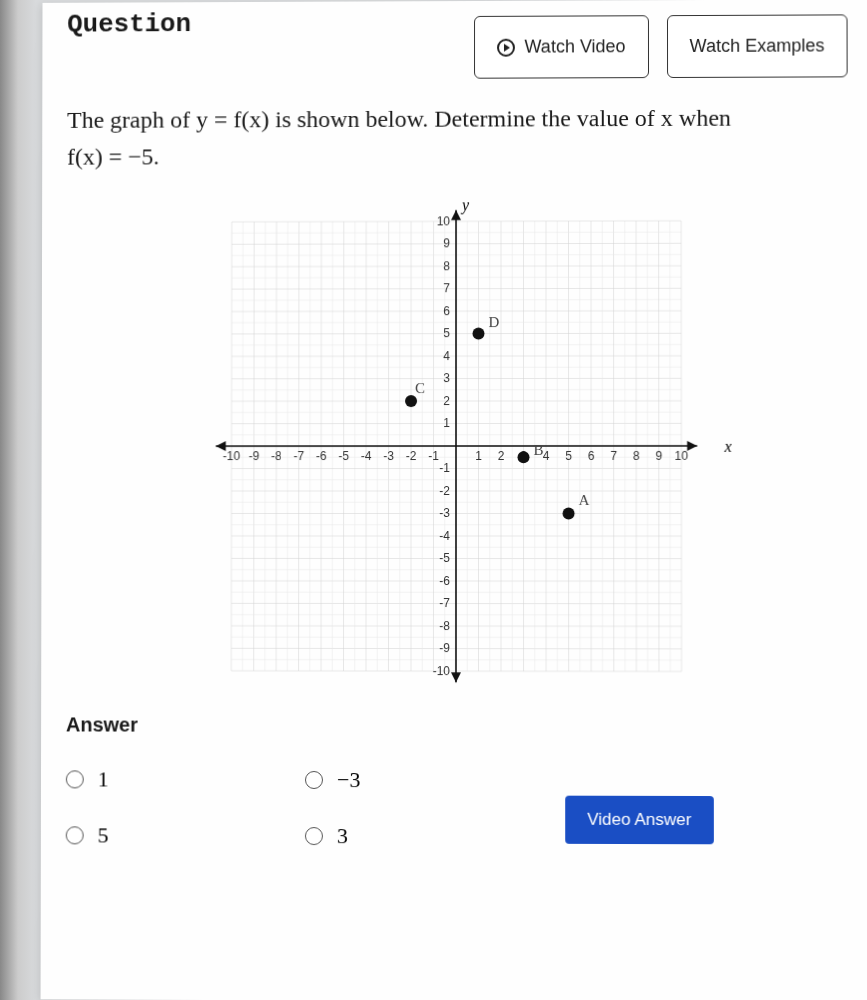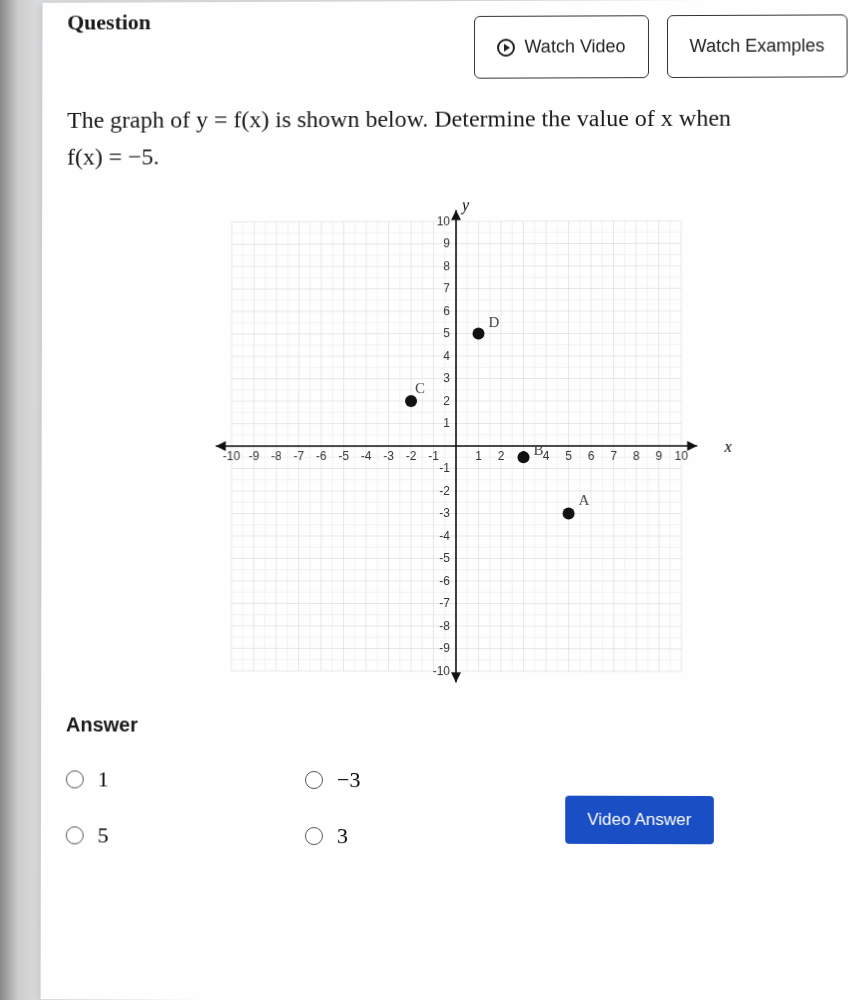--- a/index.html
+++ b/index.html
@@ -27,23 +27,23 @@
       left: 0; top: 0; width: 45px; height: 1000px;
       background: linear-gradient(to right, #888, #aaa 20%, #ccc 40%, #d8dadc 80%);
     }
     .header-row {
       display: flex;
       align-items: flex-start;
       justify-content: space-between;
       margin-bottom: 20px;
     }
     .question-label {
-      font-family: Liberation Serif, serif;
+      font-family: Liberation Mono, monospace;
       font-weight: 700;
-      font-size: 22px;
+      font-size: 26px;
       color: #1a1a1a;
       padding-top: 2px;
     }
     .header-buttons {
       display: flex;
       gap: 18px;
       margin-top: 10px;
     }
     .btn-outline {
       font-family: Arial, Helvetica, sans-serif;

